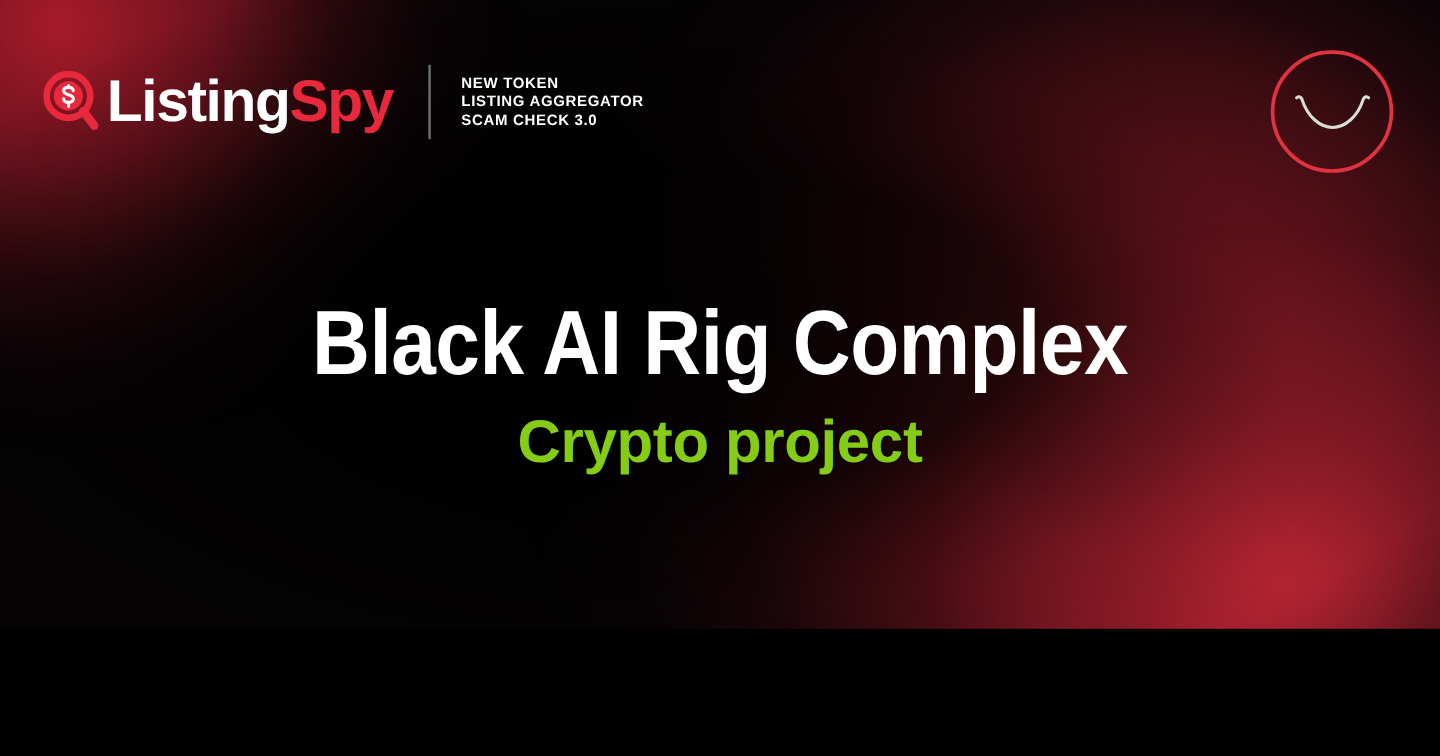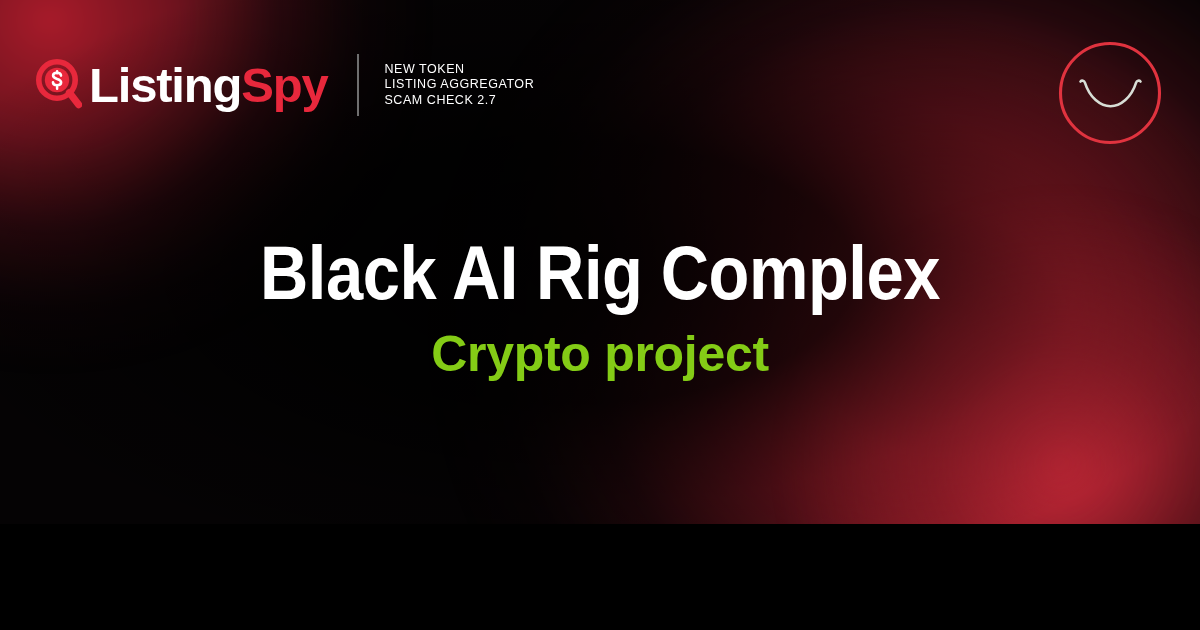--- a/index.html
+++ b/index.html
@@ -88,38 +88,38 @@
   .divider {
     width:2px; height:62px;
     background:#6f6f6f;
     margin:0 25px 0 30px;
     flex:none;
   }
 
   .tagline {
     color:#ffffff;
     font-size:12.5px;
-    font-weight:400;
+    font-weight:700;
     letter-spacing:0.55px;
     line-height:15.5px;
     white-space:nowrap;
   }
 
   
   .badge {
     position:absolute;
     right:37px; top:40px;
     width:106px; height:106px;
     z-index:5;
   }
 
   
   .center {
     position:absolute;
-    left:0; right:0; top:232px;
+    left:0; right:0; top:246px;
     text-align:center;
     z-index:5;
     padding:0 60px;
   }
   .title {
     color:#ffffff;
     font-size:76px;
     font-weight:700;
     letter-spacing:-0.5px;
     line-height:82px;
@@ -174,21 +174,21 @@
 
     <span class="wordmark">
       <span class="w-listing">Listing</span><span class="w-spy">Spy</span>
     </span>
 
     <span class="divider"></span>
 
     <div class="tagline">
       <div>NEW TOKEN</div>
       <div>LISTING AGGREGATOR</div>
-      <div>SCAM CHECK 2.7</div>
+      <div>SCAM CHECK 3.0</div>
     </div>
   </div>
 
   <div class="badge">
     <svg viewBox="0 0 106 106" width="106" height="106" aria-hidden="true">
       <circle cx="53" cy="53" r="49.5" fill="none" stroke="#e0333f" stroke-width="3.1"></circle>
       <path d="M23.5 41.5 C24.8 40.0 27.2 40.6 27.9 42.6
                C32.6 57.6 43.4 66.2 53.5 66.2
                C63.6 66.2 74.4 57.6 79.1 42.6
                C79.8 40.6 82.2 40.0 83.5 41.5" fill="none" stroke="#d8ded6" stroke-width="2.6" stroke-linecap="round" stroke-linejoin="round"></path>

